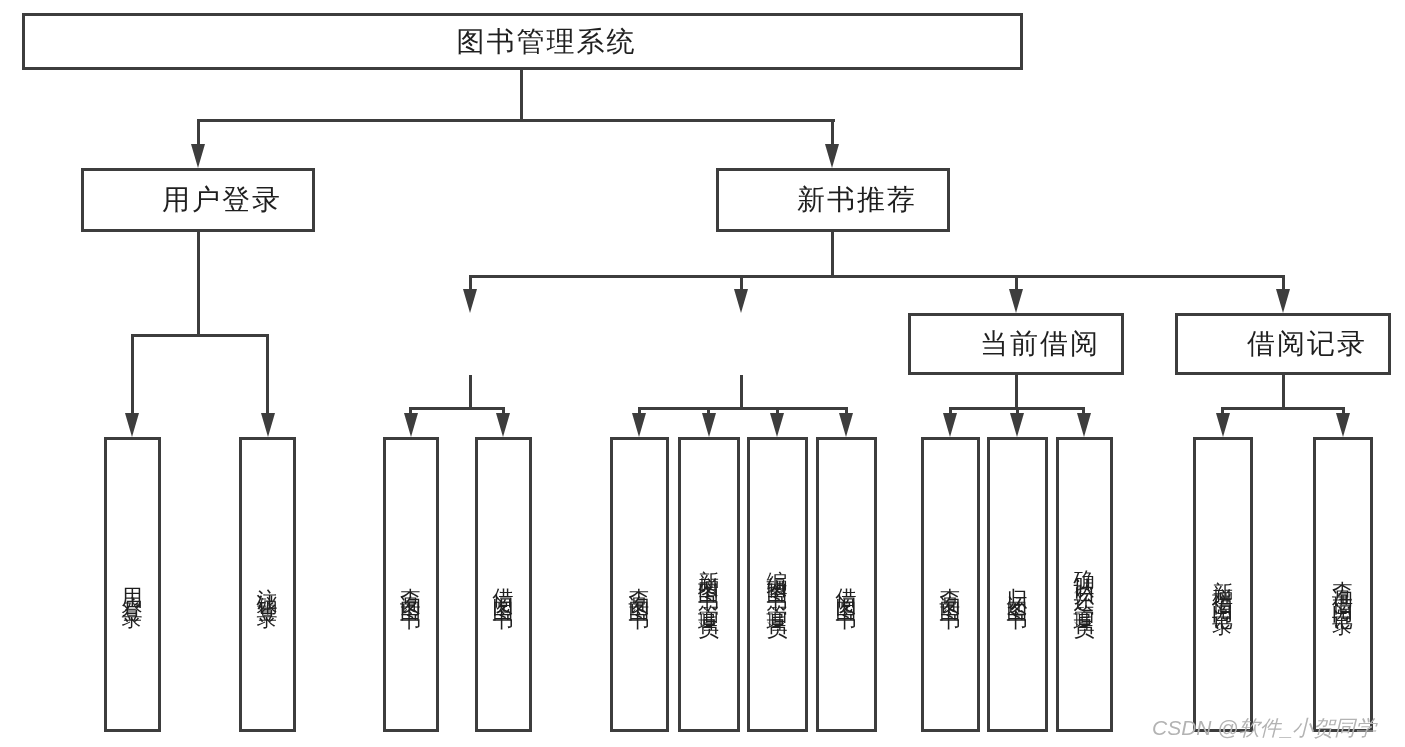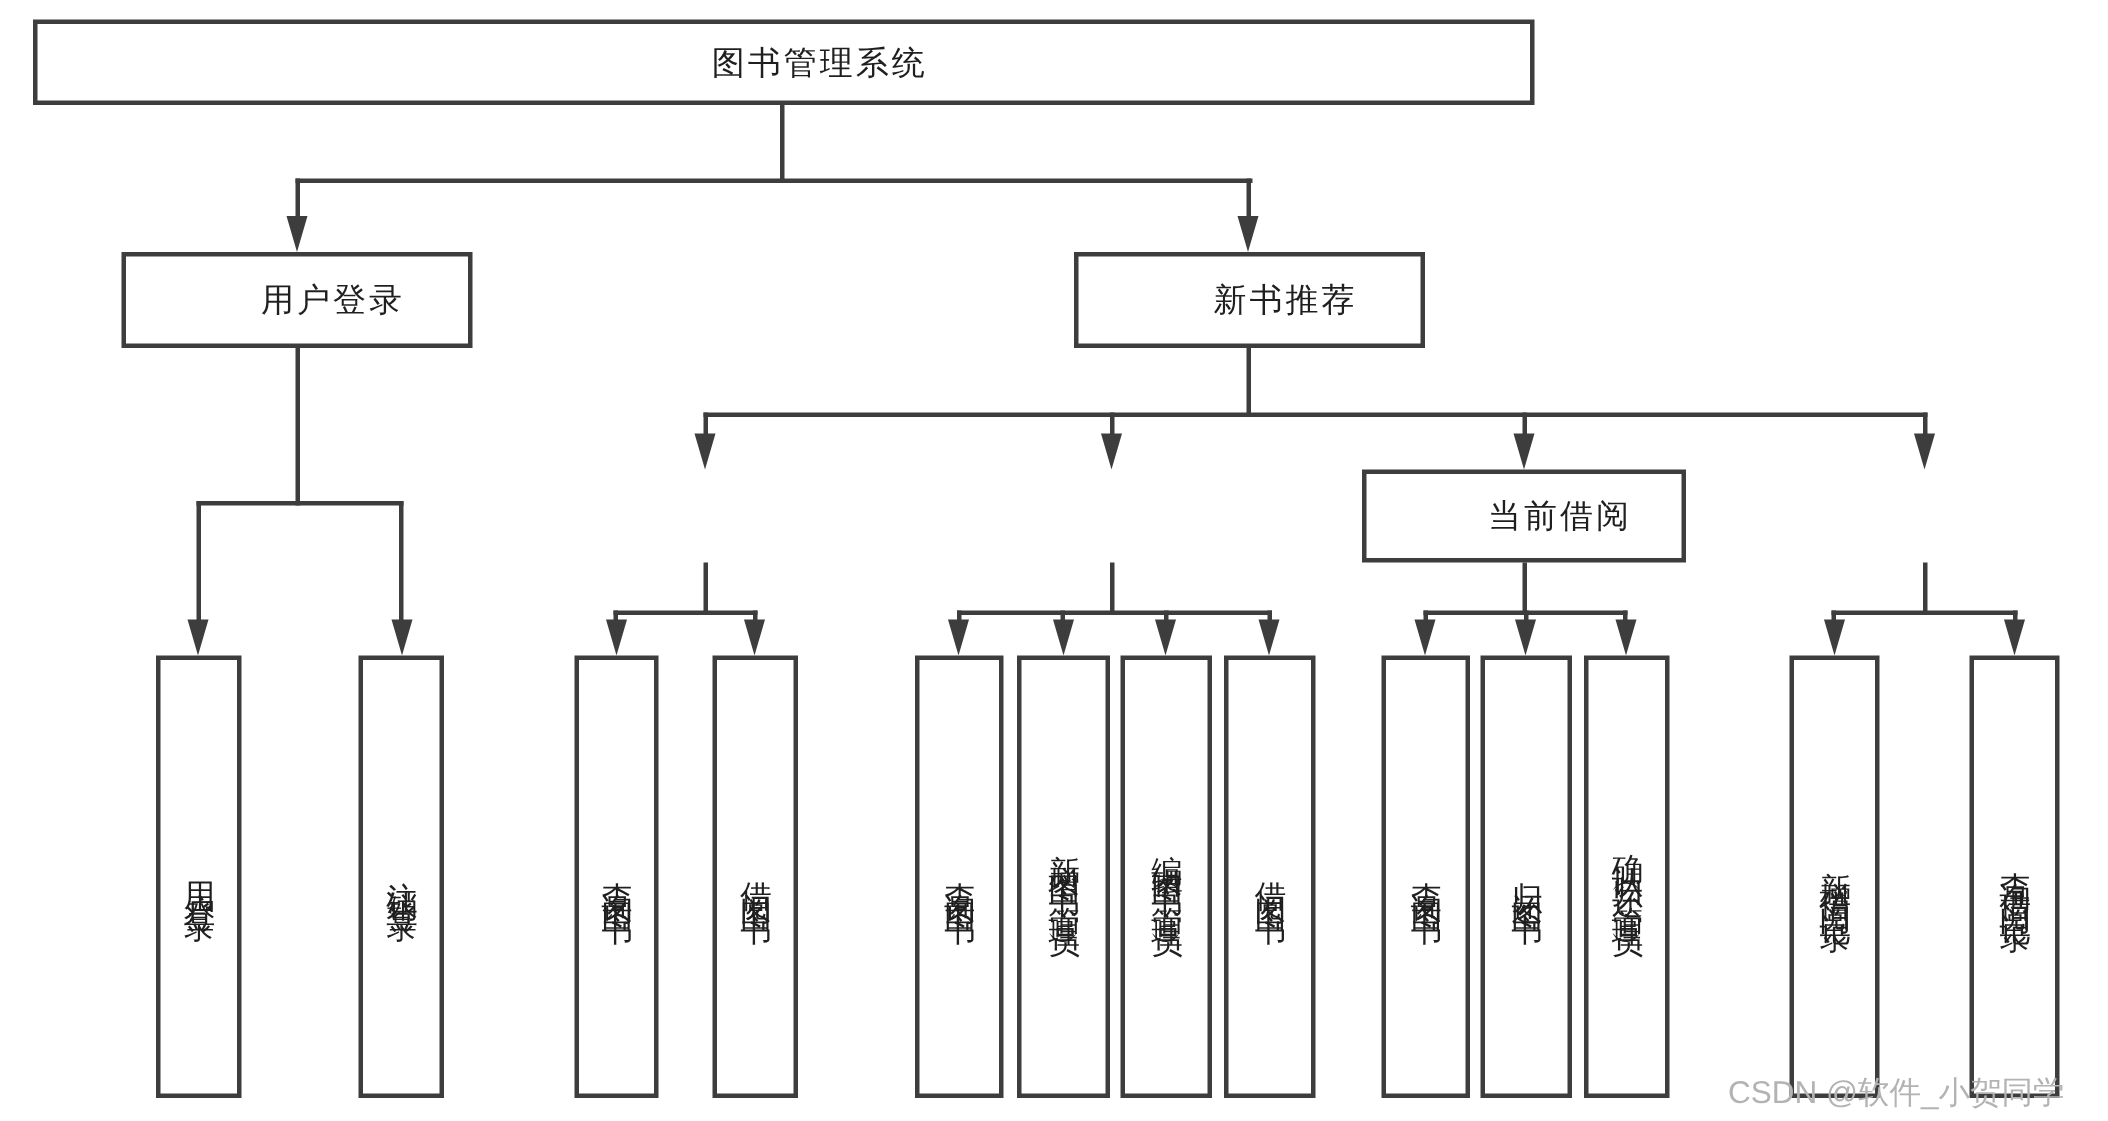--- a/index.html
+++ b/index.html
@@ -1,40 +1,41 @@
 <!DOCTYPE html>
 <html><head>
 <meta charset="utf-8">
 <style>
   html,body{margin:0;padding:0;background:#ffffff;}
   .stage{position:relative;width:1405px;height:747px;background:#ffffff;overflow:hidden;
          font-family:"Liberation Sans","DejaVu Sans",sans-serif;}
   .box{position:absolute;box-sizing:border-box;background:#ffffff;border:3px solid #3d3d3d;
        display:flex;align-items:center;justify-content:center;color:#1f1f1f;}
-  .hbox{font-size:22px;letter-spacing:2px;padding-left:48px;}
+  .hbox{font-size:28px;letter-spacing:2px;padding-left:48px;}
   .vt{writing-mode:vertical-rl;text-orientation:mixed;font-size:21px;letter-spacing:7px;line-height:1;color:#1f1f1f;}
   .vline,.hline{position:absolute;background:#3d3d3d;}
   .vline{width:3px;}
   .hline{height:3px;}
   .arrow{position:absolute;width:0;height:0;
          border-left:7px solid transparent;border-right:7px solid transparent;
          border-top:24px solid #3d3d3d;}
-  .watermark{position:absolute;left:1152px;top:714px;font-size:21px;color:#b3b3b3;white-space:nowrap;}
+  .watermark{position:absolute;left:1152px;top:714px;font-size:21px;color:#b3b3b3;white-space:nowrap;font-style:italic;}
 </style>
 </head>
 <body>
 
 <div class="stage">
 
   <div class="box hbox" style="left:22px;top:13px;width:1001px;height:57px">图书管理系统</div>
 
   <div class="box hbox" style="left:81px;top:168px;width:234px;height:64px">用户登录</div>
   <div class="box hbox" style="left:716px;top:168px;width:234px;height:64px">新书推荐</div>
 
   <div class="box hbox" style="left:908px;top:313px;width:216px;height:62px">当前借阅</div>
+  <div class="box hbox" style="left:1175px;top:313px;width:216px;height:62px">借阅记录</div>
 
   <div class="box" style="left:104px;top:437px;width:57px;height:295px">
     <span class="vt">用户登录</span>
     </div>
   <div class="box" style="left:239px;top:437px;width:57px;height:295px">
     <span class="vt">注销登录</span>
     </div>
 
   <div class="box" style="left:383px;top:437px;width:56px;height:295px">
     <span class="vt">查询图书</span>

